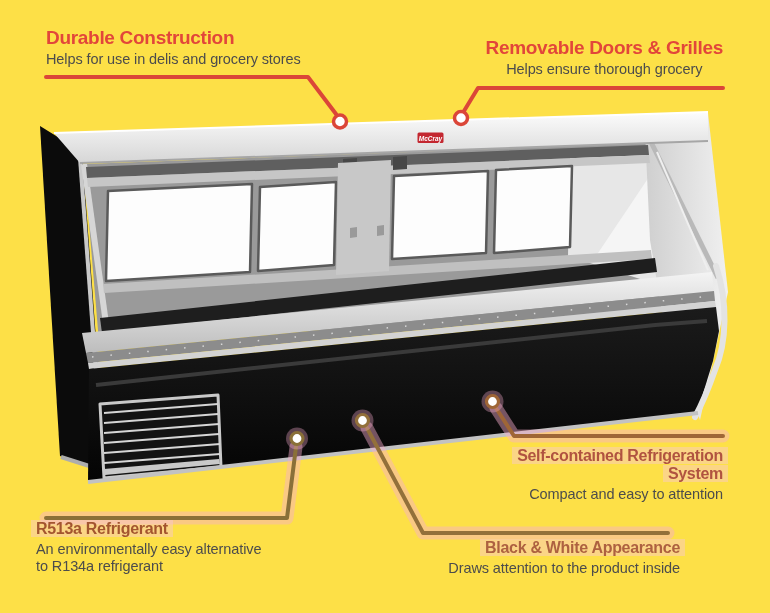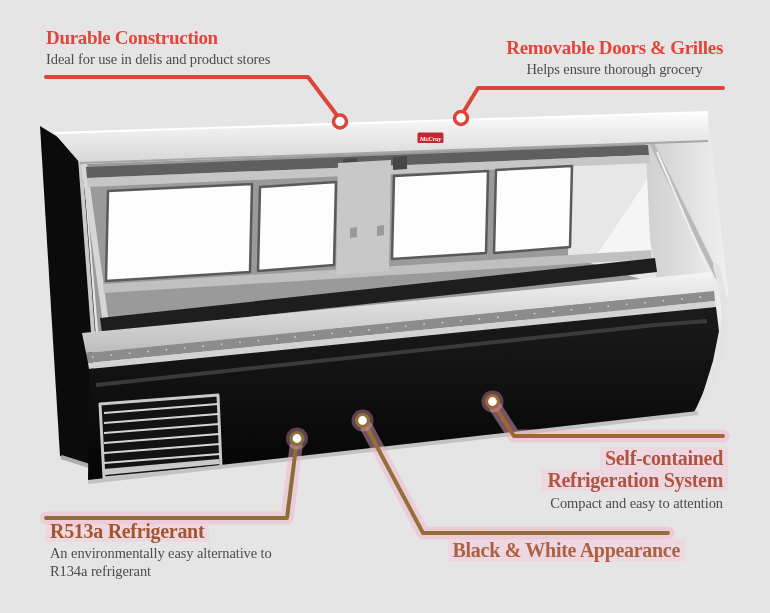--- a/index.html
+++ b/index.html
@@ -1,27 +1,27 @@
 <!DOCTYPE html>
 <html><head>
 <meta charset="utf-8">
 <style>
   html,body { margin:0; padding:0; background:#ffffff; }
   .canvas {
     position:relative; width:770px; height:613px; overflow:hidden;
-    background:#e5e5e5;
-    font-family:Liberation Serif, serif;
+    background:#fde047;
+    font-family:Liberation Sans, sans-serif;
   }
   svg.layer { position:absolute; left:0; top:0; }
   .callout { position:absolute; }
   .callout .title {
     font-weight:bold; letter-spacing:-0.3px; line-height:1.12;
   }
   .title-top  { font-size:19px; color:#e2463a; }
-  .title-bottom { font-size:20px; }
+  .title-bottom { font-size:16px; }
   .c-r513a { color:#a3552f; }
   .c-bw    { color:#ad6140; }
   .c-self  { color:#b05340; }
   .hl {
     background:rgba(249,198,221,0.42);
     padding:0 5px; margin:0 -5px;
     box-decoration-break:clone; -webkit-box-decoration-break:clone;
   }
   .desc {
     font-size:14.5px; color:#4c4c4c; line-height:1.2; margin-top:3px;
@@ -167,39 +167,40 @@
     <g>
       <polyline points="723,436 514,436 496,408" fill="none" stroke="rgba(246,173,205,0.45)" stroke-width="13" stroke-linejoin="round" stroke-linecap="round"></polyline>
       <polyline points="723,436 514,436 496,408" fill="none" stroke-width="4" stroke-linejoin="round" stroke-linecap="round" stroke="#9f6636"></polyline>
       <circle cx="492.5" cy="401.5" r="11" fill="rgba(246,173,205,0.35)"></circle>
       <circle cx="492.5" cy="401.5" r="6" fill="#ffffff" stroke-width="3.2" stroke="#9f6636"></circle>
     </g>
   </svg>
 
   <div class="callout" style="left:46px; top:27px;">
     <div class="title title-top">Durable Construction</div>
-    <div class="desc">Ideal for use in delis and product stores</div>
+    <div class="desc">Helps for use in delis and grocery stores</div>
   </div>
 
   <div class="callout align-right" style="right:47px; top:37px;text-align:center;">
     <div class="title title-top">Removable Doors &amp; Grilles</div>
     <div class="desc">Helps ensure thorough grocery</div>
   </div>
 
-  <div class="callout" style="left:50px; top:520px; width:235px;">
+  <div class="callout" style="left:36px; top:520px; width:235px;">
     <div class="title title-bottom c-r513a">
       <span class="hl">R513a Refrigerant</span>
     </div>
     <div class="desc">An environmentally easy alternative to R134a refrigerant</div>
   </div>
 
   <div class="callout align-center" style="left:412px; top:539px; width:268px;">
     <div class="title title-bottom c-bw">
       <span class="hl">Black &amp; White Appearance</span>
     </div>
+    <div class="desc">Draws attention to the product inside</div>
   </div>
 
   <div class="callout align-right" style="right:47px; top:447px; width:212px;">
     <div class="title title-bottom c-self">
       <span class="hl">Self-contained Refrigeration System</span>
     </div>
     <div class="desc">Compact and easy to attention</div>
   </div>
 
 </div>

